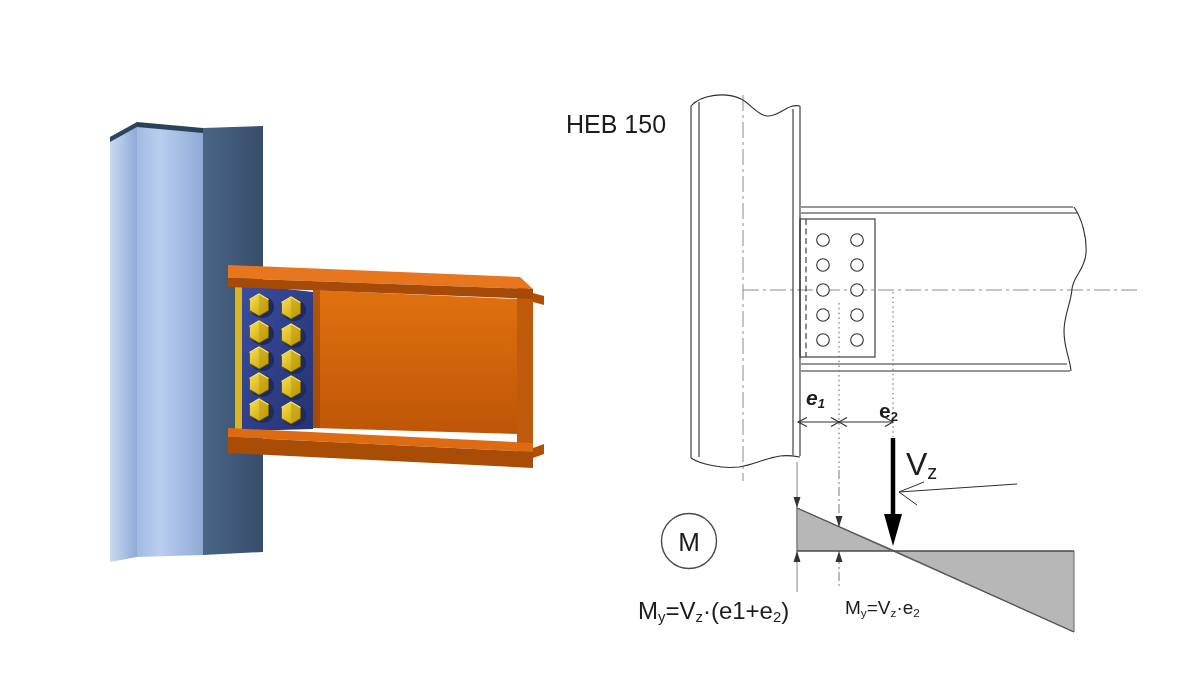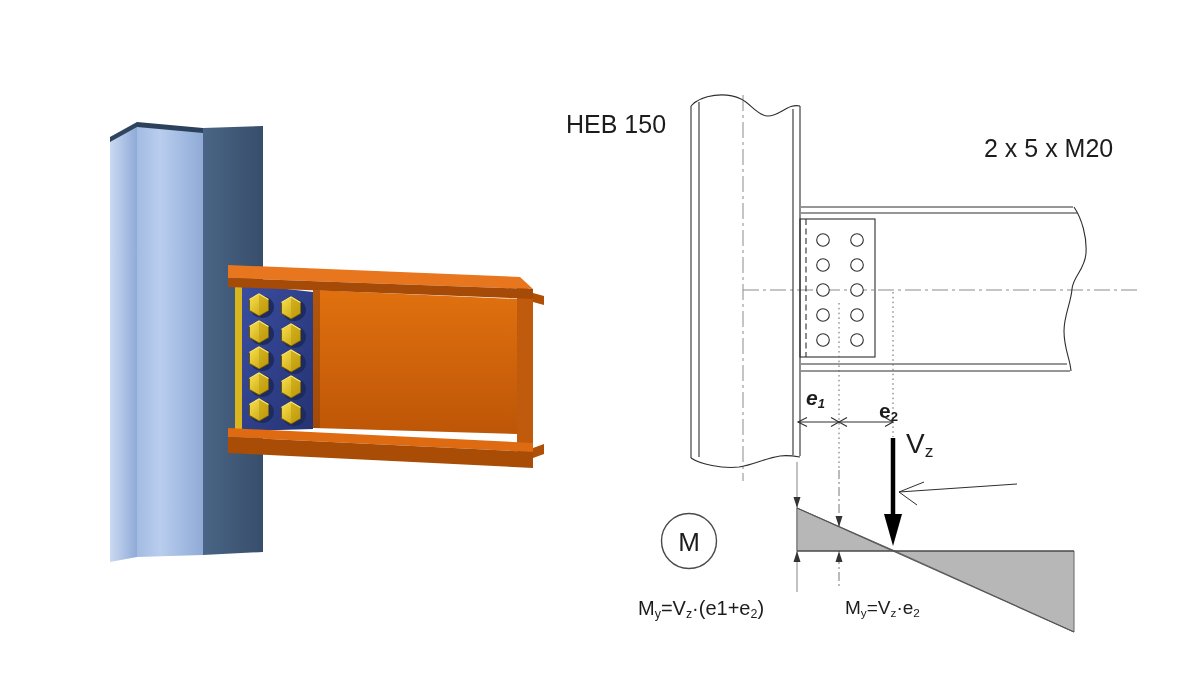--- a/index.html
+++ b/index.html
@@ -6,24 +6,24 @@
   #stage{position:relative;width:1200px;height:700px;background:#ffffff;overflow:hidden;
          font-family:"Liberation Sans",sans-serif;}
   #scene{position:absolute;left:0;top:0;width:1200px;height:700px;}
   .t{position:absolute;color:#1c1c1c;white-space:nowrap;
      font-family:"Liberation Sans",sans-serif;}
   .t sub{font-size:0.62em;vertical-align:-0.22em;}
   #heb{left:566px;top:110px;font-size:25px;}
   #ipeblock{left:984px;top:133px;font-size:25px;line-height:30px;}
   #e1{left:806px;top:386px;font-size:21px;font-weight:bold;font-style:italic;}
   #e2{left:879px;top:399px;font-size:21px;font-weight:bold;}
-  #vz{left:906px;top:428px;font-size:28px;}
+  #vz{left:906px;top:446px;font-size:32px;}
   #shearnote{left:1020px;top:445px;font-size:23px;line-height:22px;}
   #mlabel{left:675px;top:527px;width:28px;text-align:center;font-size:26px;}
-  #fleft{left:638px;top:597px;font-size:20px;}
+  #fleft{left:638px;top:597px;font-size:24px;}
   #fright{left:845px;top:597px;font-size:19px;}
 </style>
 </head>
 <body>
 
 <div id="stage">
 
 <svg id="scene" viewBox="0 0 1200 700" xmlns="http://www.w3.org/2000/svg">
   <defs>
     <linearGradient id="gStrip" x1="0" y1="0" x2="1" y2="0">
@@ -204,21 +204,20 @@
       <polygon points="835.5,562 842.5,562 839,551"></polygon>
     </g>
 
     <circle cx="689" cy="541" r="27.5" fill="#ffffff" stroke="#4a4a4a" stroke-width="1.4"></circle>
   </g>
 </svg>
 
 <div class="t" id="heb">HEB 150</div>
 
 <div class="t" id="ipeblock">
-  <div>2 x 5 x M20</div>
 </div>
 
 <div class="t" id="e1">
   <span>e</span><sub>1</sub>
 </div>
 
 <div class="t" id="e2">
   <span>e</span><sub>2</sub>
 </div>
 

